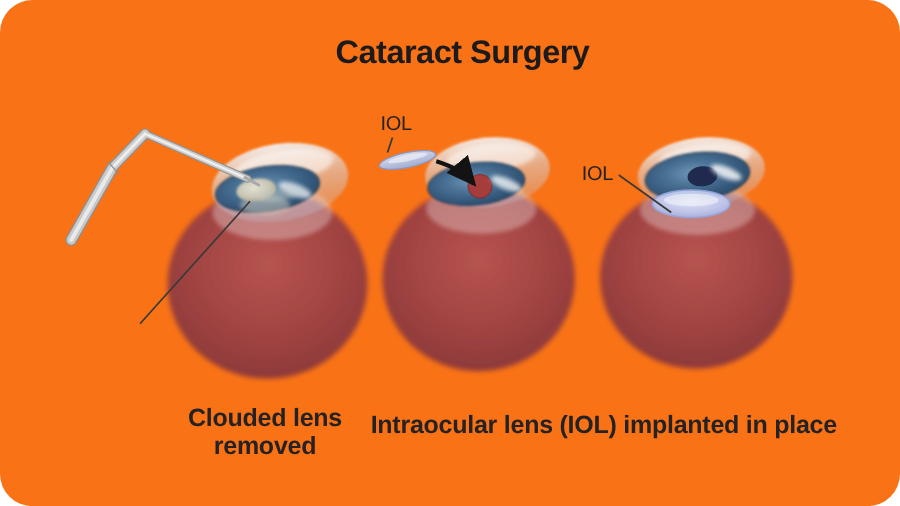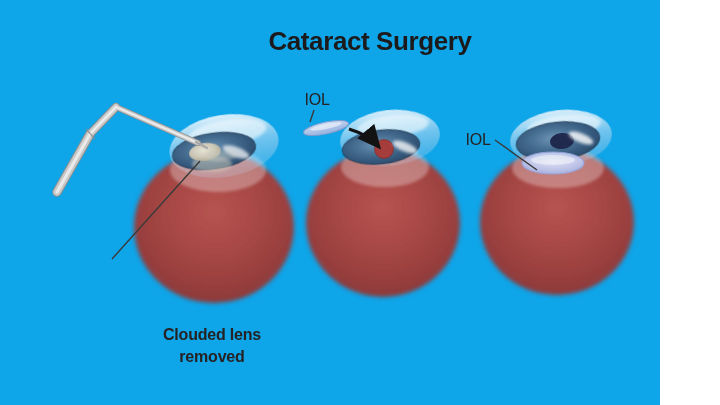--- a/index.html
+++ b/index.html
@@ -1,30 +1,30 @@
 <!DOCTYPE html>
 <html><head>
 <meta charset="utf-8">
 <style>
   html,body{margin:0;padding:0;background:#ffffff;}
   .canvas{
-    position:relative;width:660px;height:405px;background:#0ea5e9;
-    overflow:hidden;font-family:"Liberation Sans", sans-serif;color:#231f20;
+    position:relative;width:720px;height:405px;background:#f97316;
+    overflow:hidden;font-family:"Liberation Sans", sans-serif;color:#231f20;border-radius:26px;
   }
   .stage-svg{position:absolute;left:0;top:0;width:720px;height:405px;}
   .txt{position:absolute;color:#262223;}
   .title{
     left:170px;top:26px;width:400px;text-align:center;
     font-size:26px;font-weight:600;letter-spacing:-0.4px;color:#1d1a1b;
   }
   .lbl{font-size:16px;font-weight:400;letter-spacing:-0.2px;line-height:20px;}
   .lbl-iol1{left:317px;top:90px;transform:translateX(-50%);}
   .lbl-iol2{left:478px;top:130px;transform:translateX(-50%);}
   .lbl-clouded{left:108px;top:262px;width:72px;transform:translateX(-50%);text-align:center;line-height:21px;}
-  .cap{font-size:16px;font-weight:700;letter-spacing:-0.2px;}
+  .cap{font-size:20px;font-weight:700;letter-spacing:-0.2px;}
   .cap1{left:212px;top:324px;width:150px;transform:translateX(-50%);text-align:center;line-height:22px;}
   .cap2{left:483px;top:329px;transform:translateX(-50%);white-space:nowrap;text-align:center;}
 </style>
 </head>
 <body>
 
 <div class="canvas">
 
   <svg class="stage-svg" viewBox="0 0 720 405">
     <defs>
@@ -128,13 +128,14 @@
       <path d="M495,140 L537,170" stroke="#3a3a3a" stroke-width="1.4" fill="none"></path>
     </g>
   </svg>
 
   <div class="txt title">Cataract Surgery</div>
 
   <div class="txt lbl lbl-iol1">IOL</div>
   <div class="txt lbl lbl-iol2">IOL</div>
 
   <div class="txt cap cap1">Clouded lens removed</div>
+  <div class="txt cap cap2">Intraocular lens (IOL) implanted in place</div>
 </div>
 
 </body></html>

